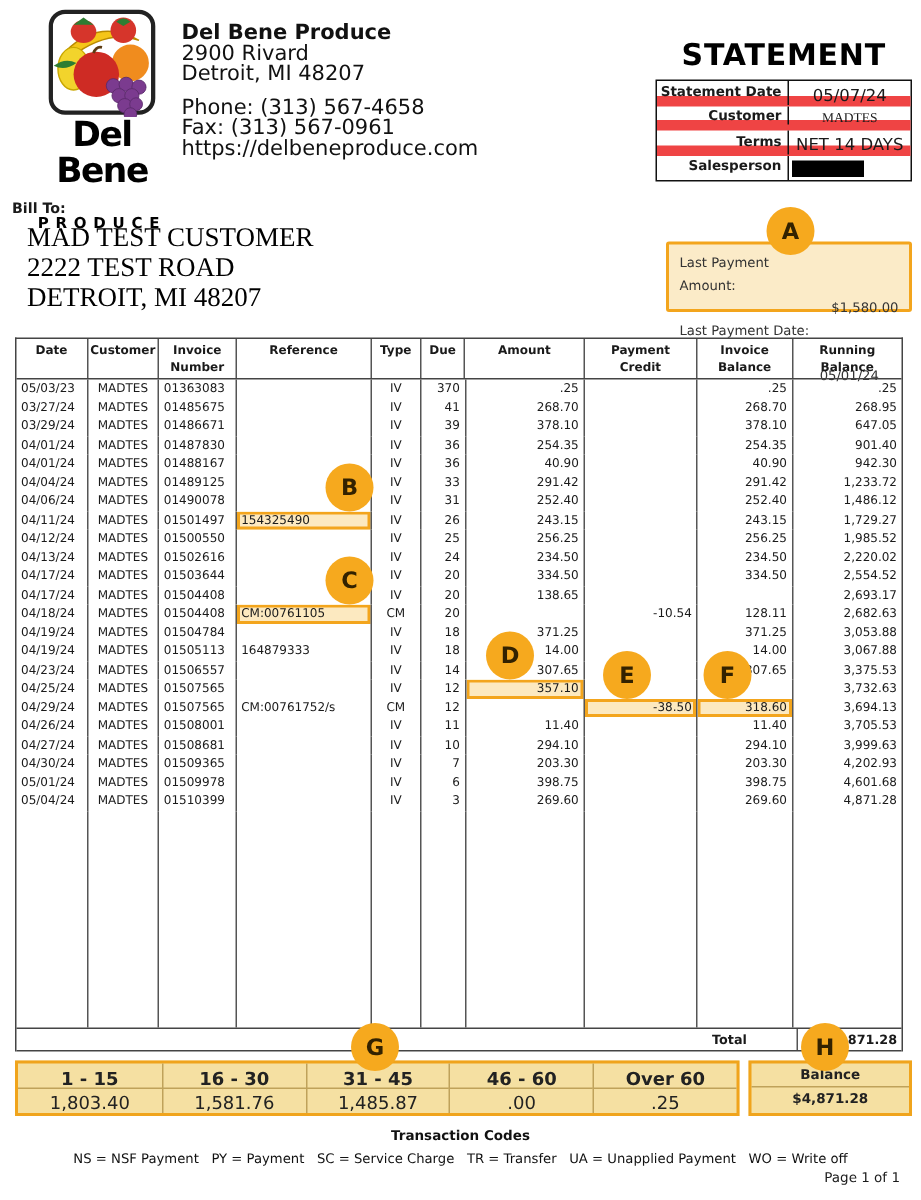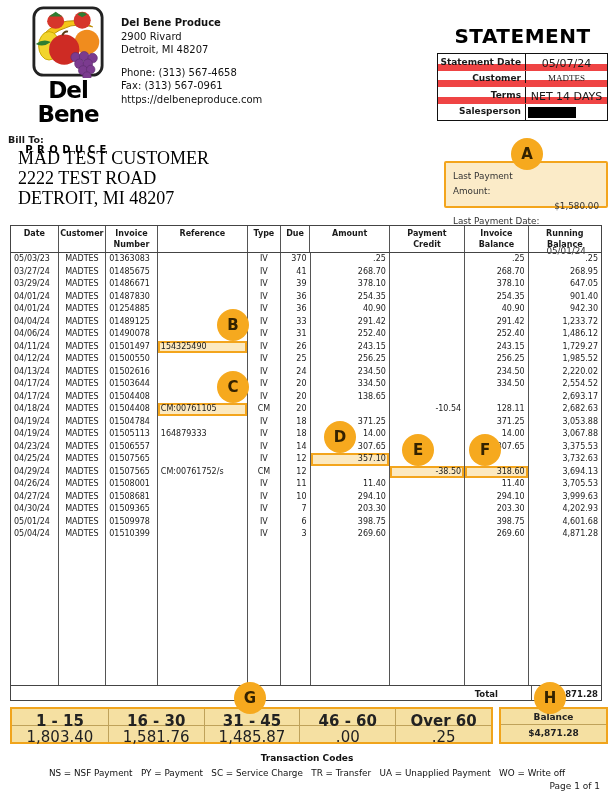--- a/index.html
+++ b/index.html
@@ -7,21 +7,21 @@
   body {
     position:relative; background:#ffffff; overflow:hidden;
     font-family:"DejaVu Sans","Liberation Sans",sans-serif; color:#1a1a1a;
     -webkit-font-smoothing:antialiased;
   }
   
   .logo { position:absolute; left:16px; top:6px; width:104px; text-align:center; }
   .logo svg { display:block; margin:0 auto; }
   .logo-name { font-size:23px; font-weight:bold; letter-spacing:-1px; line-height:24px; color:#000; }
   .logo-sub { font-size:10px; font-weight:bold; letter-spacing:4.5px; color:#000; margin-top:18px; }
-  .company { position:absolute; left:121px; top:16px; font-size:10px; line-height:13.5px; color:#111; }
+  .company { position:absolute; left:121px; top:16px; font-size:14px; line-height:13.5px; color:#111; }
   .company .cname { font-weight:bold; }
   .company .gap { height:9px; }
   .stmt { position:absolute; left:437px; top:24px; width:171px; }
   .stmt-title { font-size:20px; font-weight:bold; text-align:center; letter-spacing:.5px; margin-bottom:5px; color:#000; }
   .stmt-table { border:1.5px solid #111; }
   .stmt-row { display:grid; grid-template-columns:88px 1fr; height:16.5px; border-bottom:7px solid #ef4444; }
   .stmt-row:last-child { border-bottom:none; }
   .stmt-label { font-size:9px; font-weight:bold; text-align:right; padding:2.5px 4px 0 0; border-right:1px solid #111; }
   .stmt-value { font-size:9px; text-align:center; padding-top:2.5px; font-family:"Liberation Serif",serif; }
   .stmt-value.sans { font-family:"DejaVu Sans",sans-serif; font-size:11px; }
@@ -50,21 +50,21 @@
   .filler { display:flex; height:144px; }
   .filler .cell { height:100%; }
   .hl { background:#FCE9C0; box-shadow:inset 0 0 0 2px #F3A51D; }
   .total-row { display:flex; height:16px; border-top:1px solid #444; border-bottom:1px solid #444; font-weight:bold; font-size:8.5px;gap:29px; }
   .total-spacer { width:457px; }
   .total-label { width:60px; text-align:right; padding:3px 4px 0 0; }
   .total-value { width:78px; text-align:right; padding:3px 3px 0 0; border-left:1px solid #555; }
   
   .aging { position:absolute; left:10px; top:707px; width:483px; height:37px;
     background:#F5E0A2; border:2.5px solid #F0A41C; display:flex; flex-wrap:wrap; }
-  .bucket { width:20%; height:50%; font-size:15px; text-align:center; padding-top:2.5px; color:#222; }
+  .bucket { width:20%; height:50%; font-size:12px; text-align:center; padding-top:2.5px; color:#222; }
   .bucket.hdr { font-weight:bold; border-bottom:1px solid #bfa25a; }
   .bucket + .bucket { border-left:1px solid #bfa25a; }
   .bucket.val { border-left:none; }
   .bucket.val + .bucket.val { border-left:1px solid #bfa25a; }
   .balbox { position:absolute; left:499px; top:707px; width:109px; height:37px;
     background:#F5E0A2; border:2.5px solid #F0A41C; text-align:center; font-weight:bold; color:#222; }
   .balbox .b-hdr { font-size:9px; padding-top:2.5px; height:16px; border-bottom:1px solid #bfa25a; }
   .balbox .b-val { font-size:9px; padding-top:2.5px; }
   
   .txcodes { position:absolute; left:0; top:753px; width:614px; text-align:center; color:#111; }
@@ -227,21 +227,21 @@
         <div class="cell c-type a-c">IV</div>
         <div class="cell c-due a-r">36</div>
         <div class="cell c-amount a-r">254.35</div>
         <div class="cell c-credit a-r"></div>
         <div class="cell c-invoice_balance a-r">254.35</div>
         <div class="cell c-running_balance a-r">901.40</div>
       </div>
       <div class="trow">
         <div class="cell c-date a-l">04/01/24</div>
         <div class="cell c-customer a-c">MADTES</div>
-        <div class="cell c-invoice a-l">01254885</div>
+        <div class="cell c-invoice a-l">01488167</div>
         <div class="cell c-reference a-l"></div>
         <div class="cell c-type a-c">IV</div>
         <div class="cell c-due a-r">36</div>
         <div class="cell c-amount a-r">40.90</div>
         <div class="cell c-credit a-r"></div>
         <div class="cell c-invoice_balance a-r">40.90</div>
         <div class="cell c-running_balance a-r">942.30</div>
       </div>
       <div class="trow">
         <div class="cell c-date a-l">04/04/24</div>

